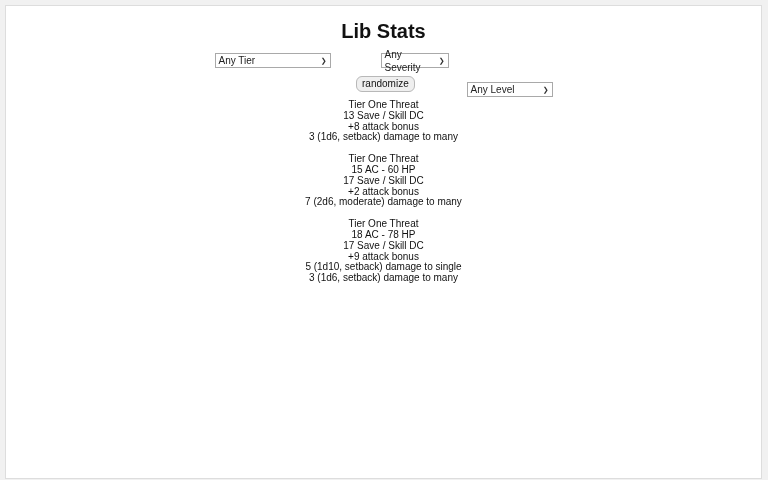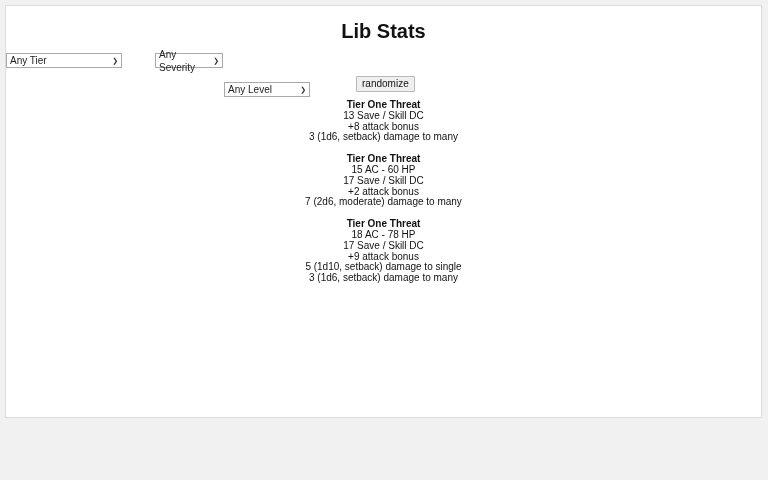--- a/index.html
+++ b/index.html
@@ -6,40 +6,41 @@
     body {
       width: 768px; height: 480px;
       background: #f1f1f1;
       font-family: "Liberation Sans", sans-serif;
       position: relative;
       overflow: hidden;
     }
     .card {
       position: absolute;
       left: 5px; top: 5px;
-      width: 757px; height: 413px;
+      width: 757px; height: 474px;
       background: #ffffff;
       border: 1px solid #dddddd;
       box-sizing: border-box;
       text-align: center;
     }
     h1 {
       margin: 0;
       position: absolute;
       top: 13px; left: 0; right: 0;
       font-size: 20px;
       font-weight: bold;
       color: #111;
       line-height: 24px;
     }
     .filters {
       position: absolute;
       top: 47px; left: 0; right: 0;
       display: flex;
-      gap: 1px;
+      justify-content: center;
+      gap: 18px;
     }
     .sel {
       height: 13px;
       border: 1px solid #a9a9a9;
       background: #fff;
       font-size: 10px;
       line-height: 13px;
       color: #222;
       text-align: left;
       padding: 0 3px;
@@ -60,33 +61,33 @@
       position: absolute;
       top: 70px;
       left: 350px;
       height: 14px;
       padding: 0 5px;
       border: 1px solid #b8b8b8;
       background: #efefef;
       font-size: 10px;
       line-height: 14px;
       color: #111;
-      border-radius: 1px;
+      border-radius: 6px;
     }
     .results {
       position: absolute;
       top: 94px; left: 0; right: 0;
     }
     .threat {
       font-size: 10px;
       line-height: 10.8px;
       color: #111;
       margin-bottom: 11px;
     }
-    .threat .title { font-weight: bold; }
+    .threat .title { font-weight: normal; }
   </style>
 </head>
 <body>
 
 <div class="card">
   <h1>Lib Stats</h1>
 
   <div class="filters">
     <div class="sel sel-tier">
       <span>Any Tier</span>

